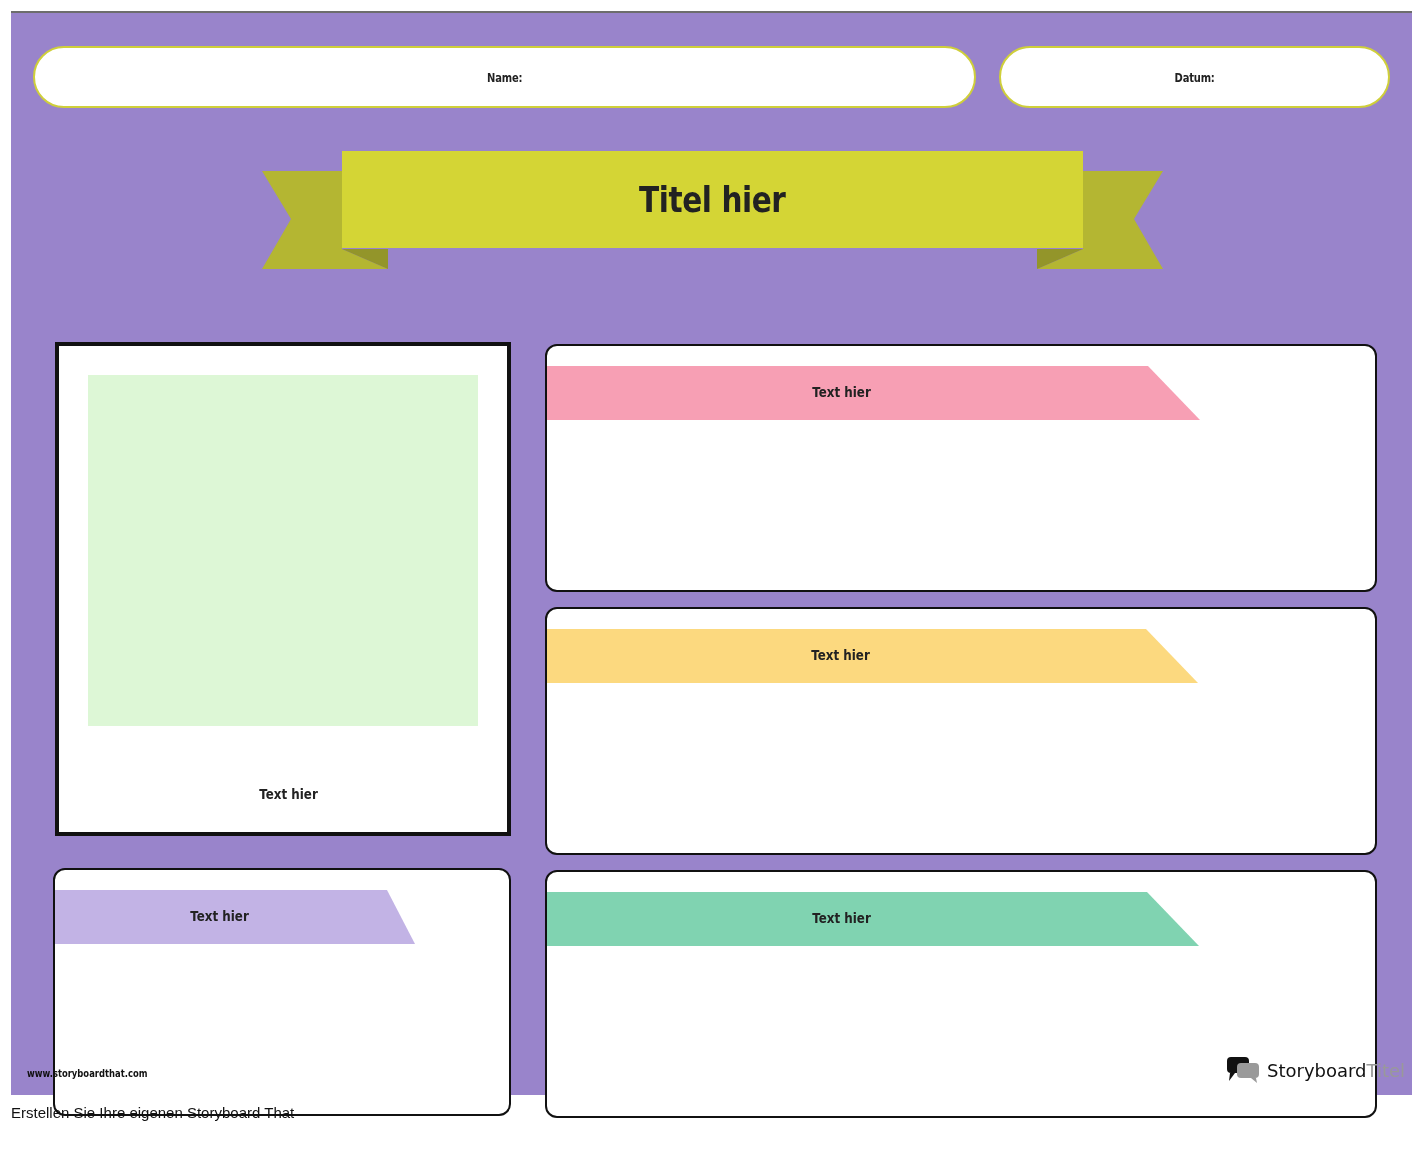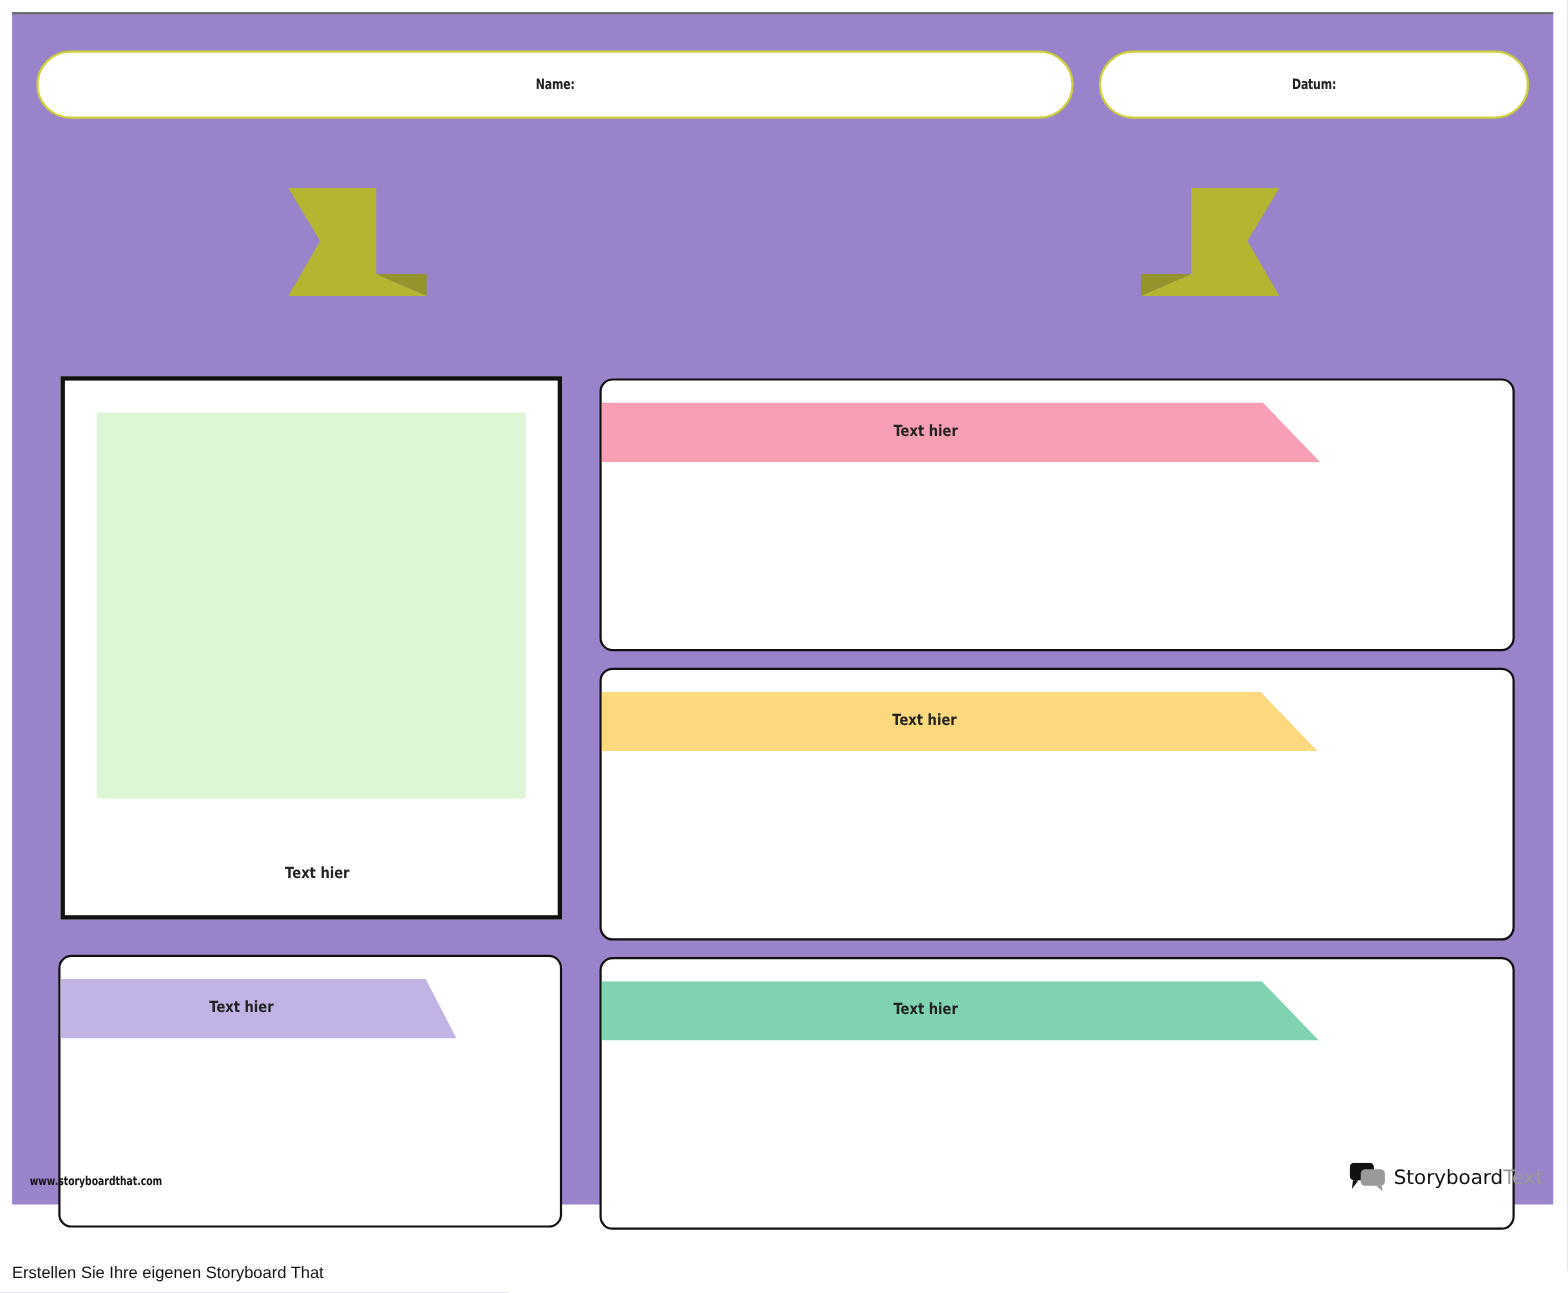--- a/index.html
+++ b/index.html
@@ -24,21 +24,21 @@
                transform: scaleX(0.85); display: inline-block; position: absolute; white-space: nowrap; }
   .photo { position: absolute; background: #ddf7d6; }
   .caption { position: absolute; font-family: "DejaVu Sans", sans-serif; font-weight: bold; font-size: 14px;
              color: #222; transform: scaleX(0.85); white-space: nowrap; }
   .url { position: absolute; left: 16px; top: 1054px; font-family: "DejaVu Sans Condensed", "DejaVu Sans", sans-serif;
          font-weight: bold; font-size: 11px; color: #111; transform: scaleX(0.85); transform-origin: left; white-space: nowrap; }
   .logo { position: absolute; left: 1216px; top: 1044px; display: flex; align-items: center; }
   .logo-text { font-family: "DejaVu Sans", sans-serif; font-size: 18px; color: #111; margin-left: 6px; }
   .logo-text .that { color: #999; }
   .footer-link { position: absolute; left: 11px; top: 1104px; font-family: "Liberation Sans", sans-serif;
-                 font-size: 15px; color: #111; white-space: nowrap; margin-top: 45px; }
+                 font-size: 15px; color: #111; white-space: nowrap; }
 </style>
 </head>
 <body>
 
 <div class="canvas">
 
   <div class="pill" style="left:22px; top:33px; width:943px; height:62px;">
     <span>Name:</span>
   </div>
 
@@ -47,20 +47,23 @@
   </div>
 
   <svg class="ribbon-wing" style="left:251px; top:158px;" width="126" height="98">
     <polygon points="0,0 80,0 80,78 126,98 0,98 29,48" fill="#b4b632"></polygon>
     <polygon points="80,78 126,98 126,78" fill="#93952a"></polygon>
   </svg>
   <svg class="ribbon-wing" style="left:1026px; top:158px;" width="126" height="98">
     <polygon points="46,0 126,0 97,48 126,98 0,98 46,78" fill="#b4b632"></polygon>
     <polygon points="0,98 46,78 0,78" fill="#93952a"></polygon>
   </svg>
+  <div class="ribbon-main">
+    <span>Titel hier</span>
+  </div>
 
   <div class="box square" style="left:44px; top:295px; width:456px; height:494px;">
     <div class="photo" style="left:29px; top:29px; width:390px; height:351px;"></div>
     <div class="caption" style="left:195px; top:440px;">Text hier</div>
   </div>
 
   <div class="box rounded" style="left:42px; top:821px; width:458px; height:248px;">
     <svg class="abs" style="left:0; top:20px;" width="362" height="54">
       <polygon points="0,0 332,0 360,54 0,54" fill="#c2b3e5"></polygon>
     </svg>
@@ -90,17 +93,17 @@
 
   <div class="url">www.storyboardthat.com</div>
 
   <div class="logo">
     <svg width="34" height="26">
       <rect x="0" y="0" width="22" height="16" rx="4" fill="#111"></rect>
       <polygon points="3,16 8,16 2,24" fill="#111"></polygon>
       <rect x="10" y="6" width="22" height="15" rx="4" fill="#9a9a9a"></rect>
       <polygon points="24,21 29,21 30,26" fill="#9a9a9a"></polygon>
     </svg>
-    <span class="logo-text"><span>Storyboard</span><span class="that">Text</span></span>
+    <span class="logo-text"><span>Storyboard</span><span class="that">Titel</span></span>
   </div>
 </div>
 
 <div class="footer-link">Erstellen Sie Ihre eigenen Storyboard That</div>
 
 </body></html>

